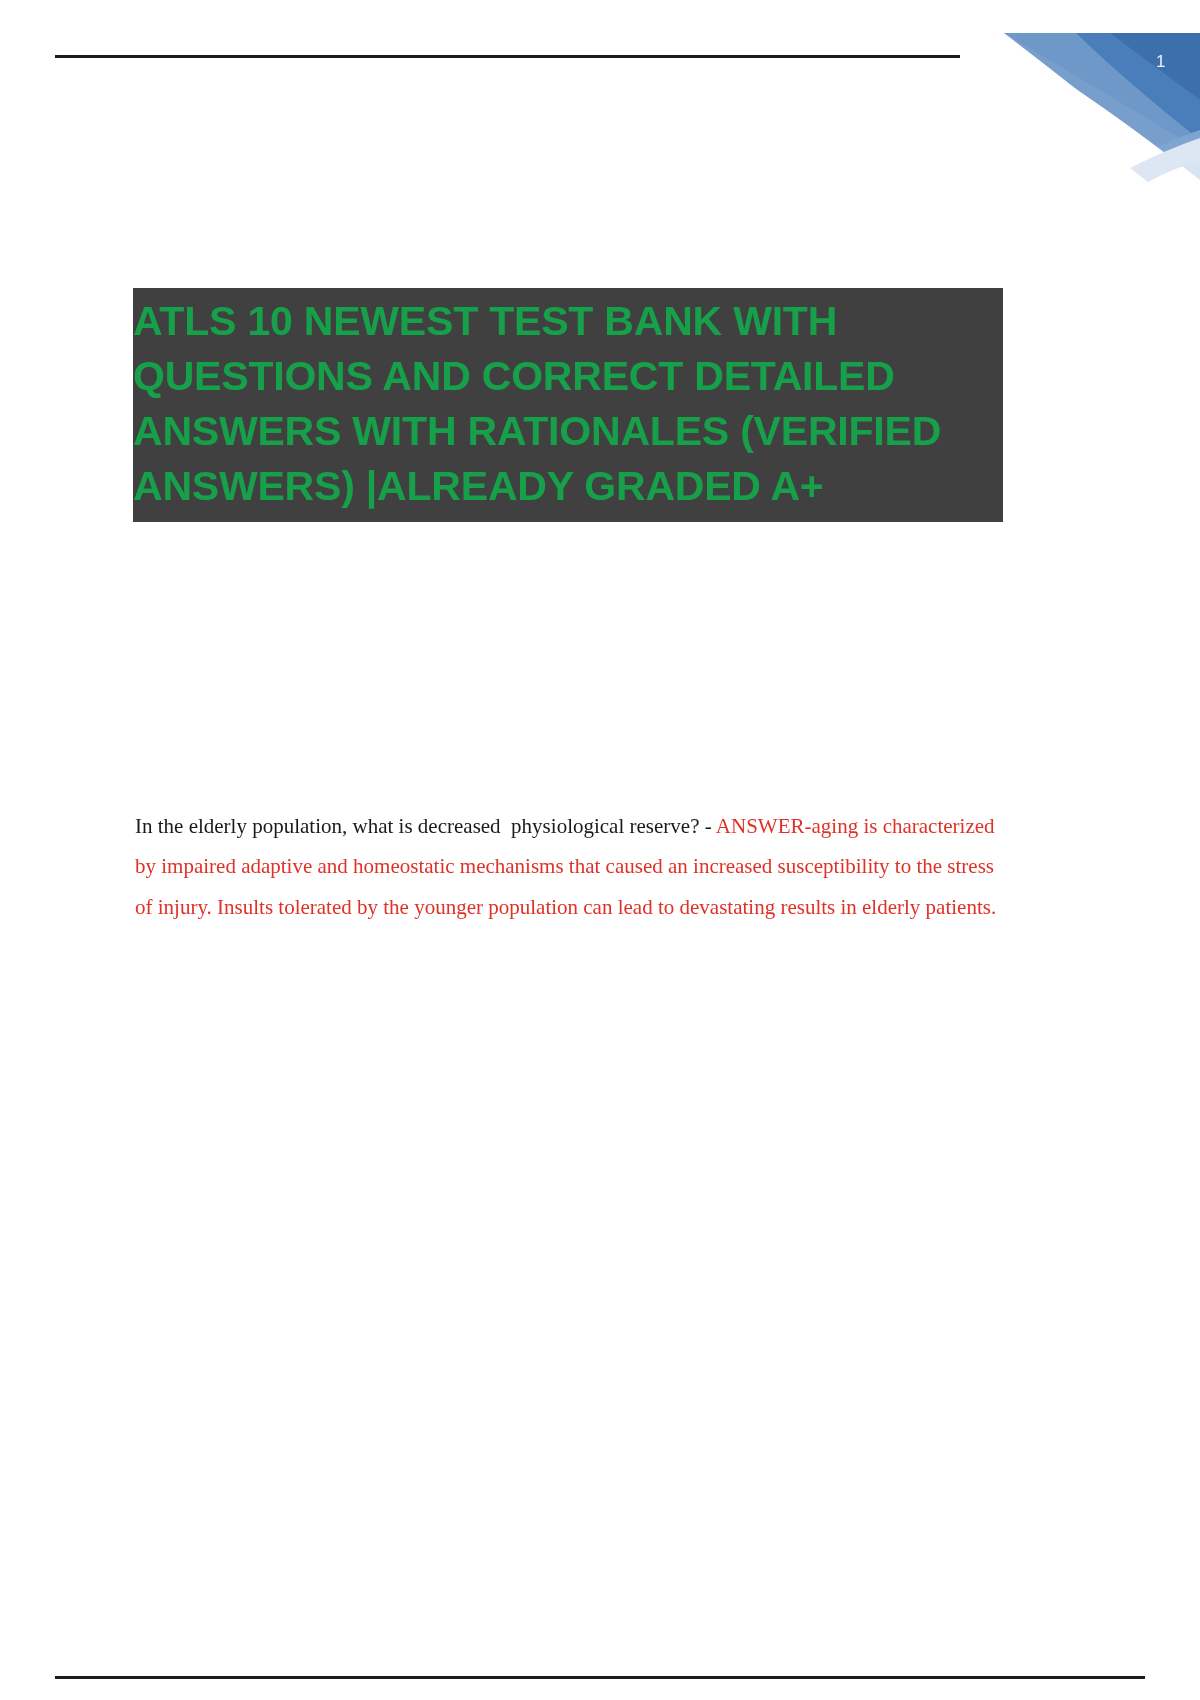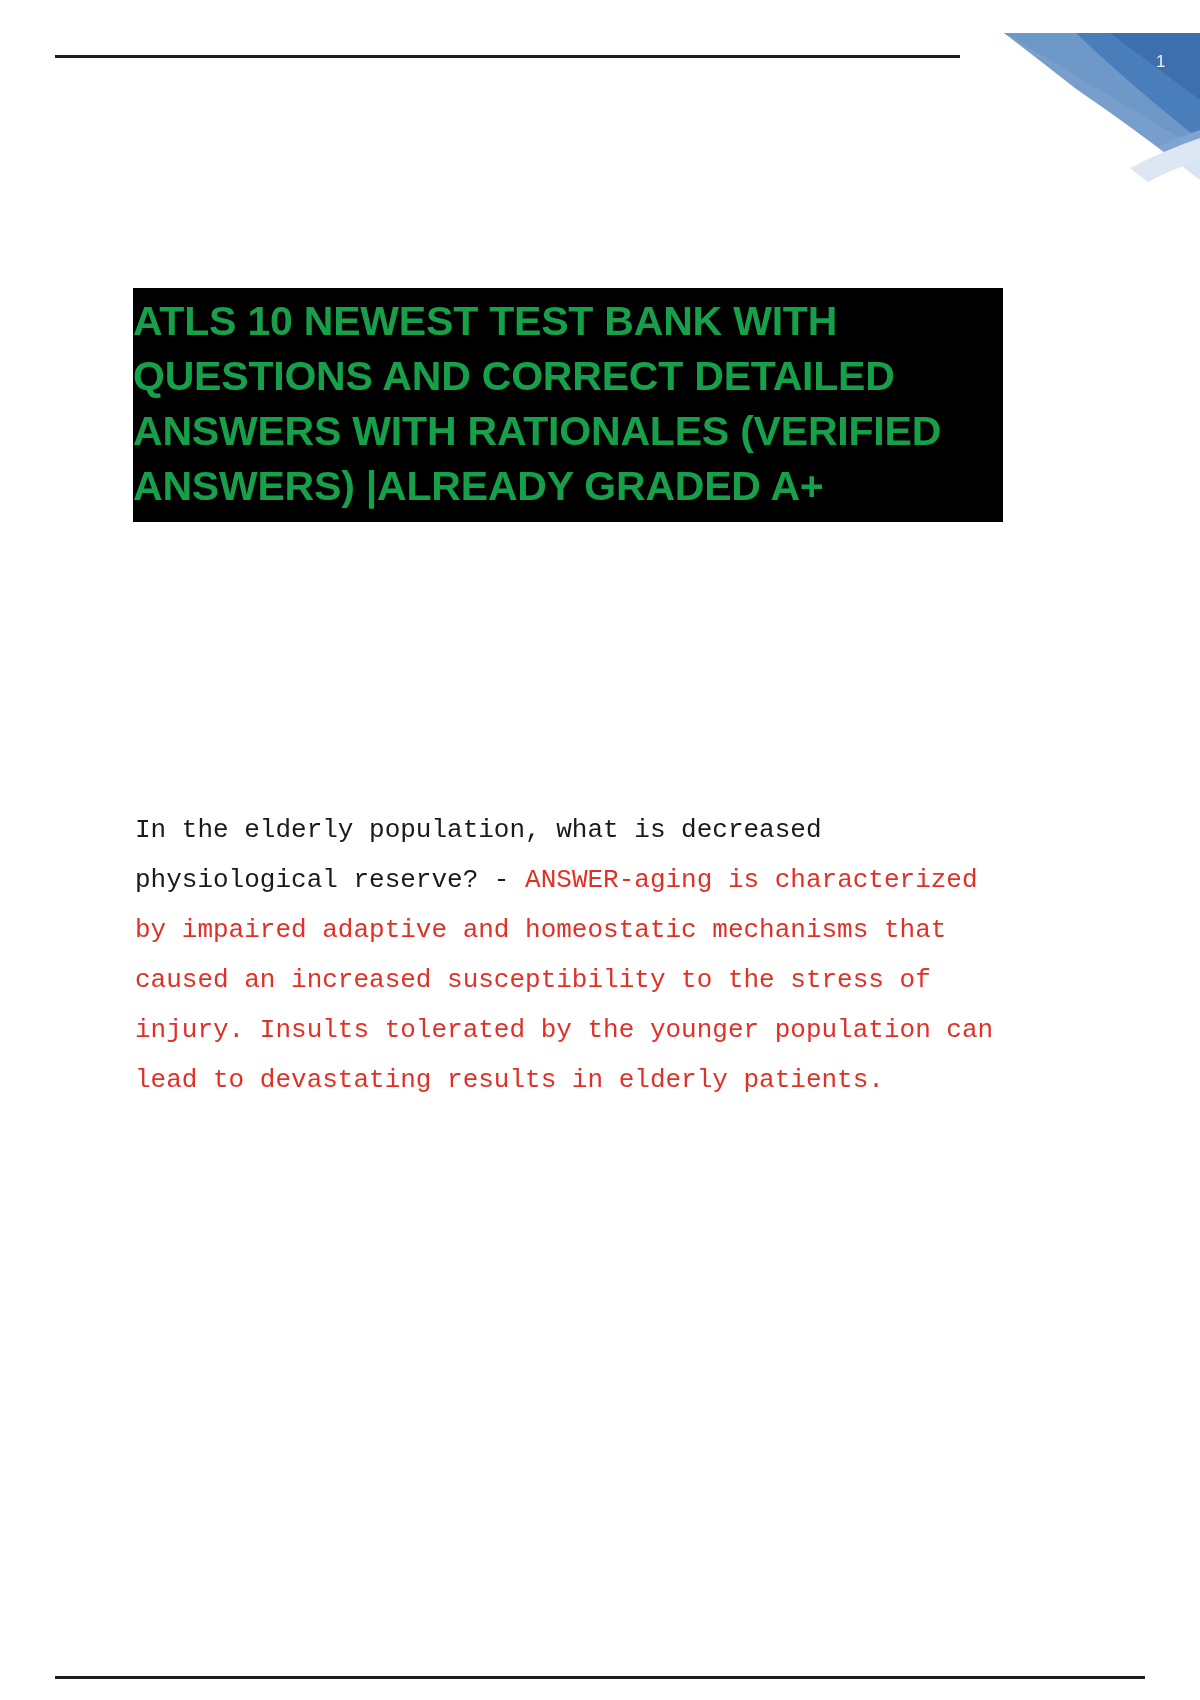--- a/index.html
+++ b/index.html
@@ -64,21 +64,21 @@
     font-weight: 400;
     letter-spacing: 0.5px;
   }
 
   
   .title-block {
     position: absolute;
     left: 133px;
     top: 288px;
     width: 870px;
-    background: #000000;
+    background: #404040;
     padding: 6px 0 8px 0;
   }
   .doc-title {
     margin: 0;
     color: #17a04a;
     font-family: "Liberation Sans", sans-serif;
     font-size: 41px;
     font-weight: bold;
     line-height: 1.34;
     letter-spacing: -0.2px;
@@ -94,22 +94,22 @@
   }
 
   .qa-block {
     margin: 0 0 62px 0;
   }
   .qa-block:last-child {
     margin-bottom: 0;
   }
   .qa-line {
     margin: 0;
-    font-family: Liberation Mono, monospace;
-    font-size: 26px;
+    font-family: Liberation Serif, serif;
+    font-size: 21px;
     line-height: 1.92;
     color: #1a1a1a;
     font-weight: 500;
   }
   .question-text {
     color: #1a1a1a;
     font-weight: 500;
     white-space: pre-wrap;
   }
   .answer-text {

